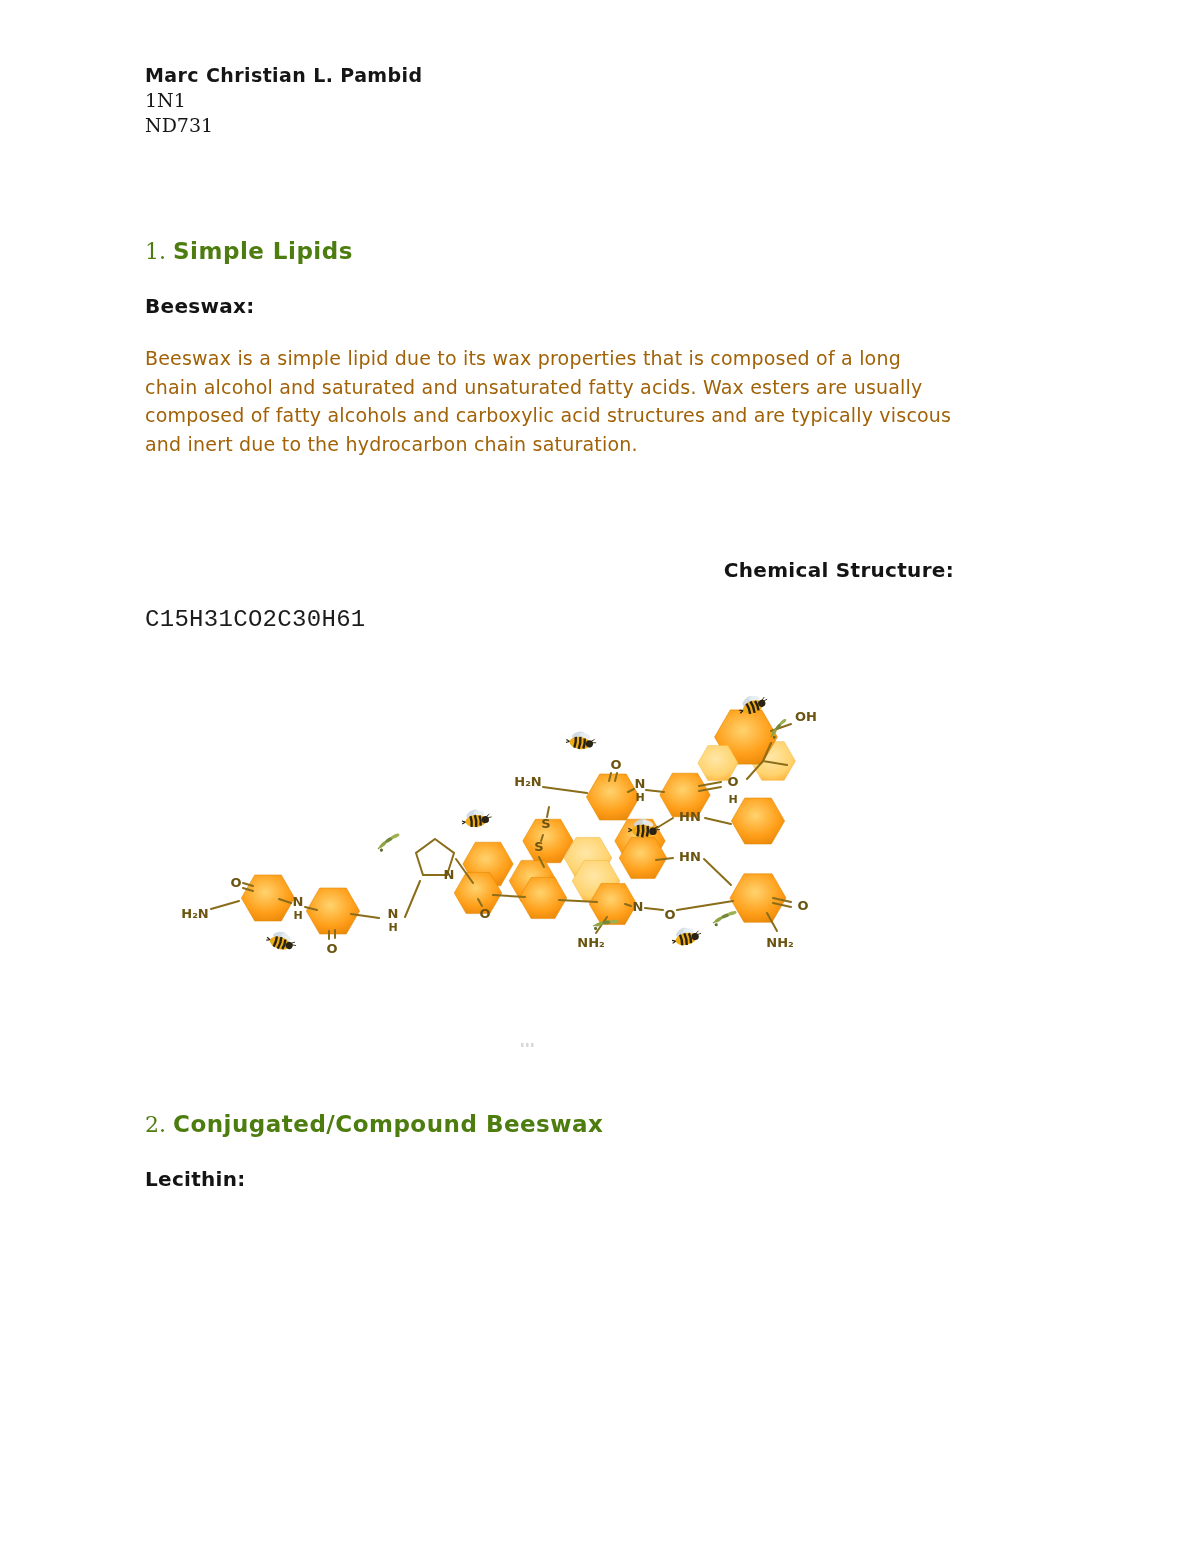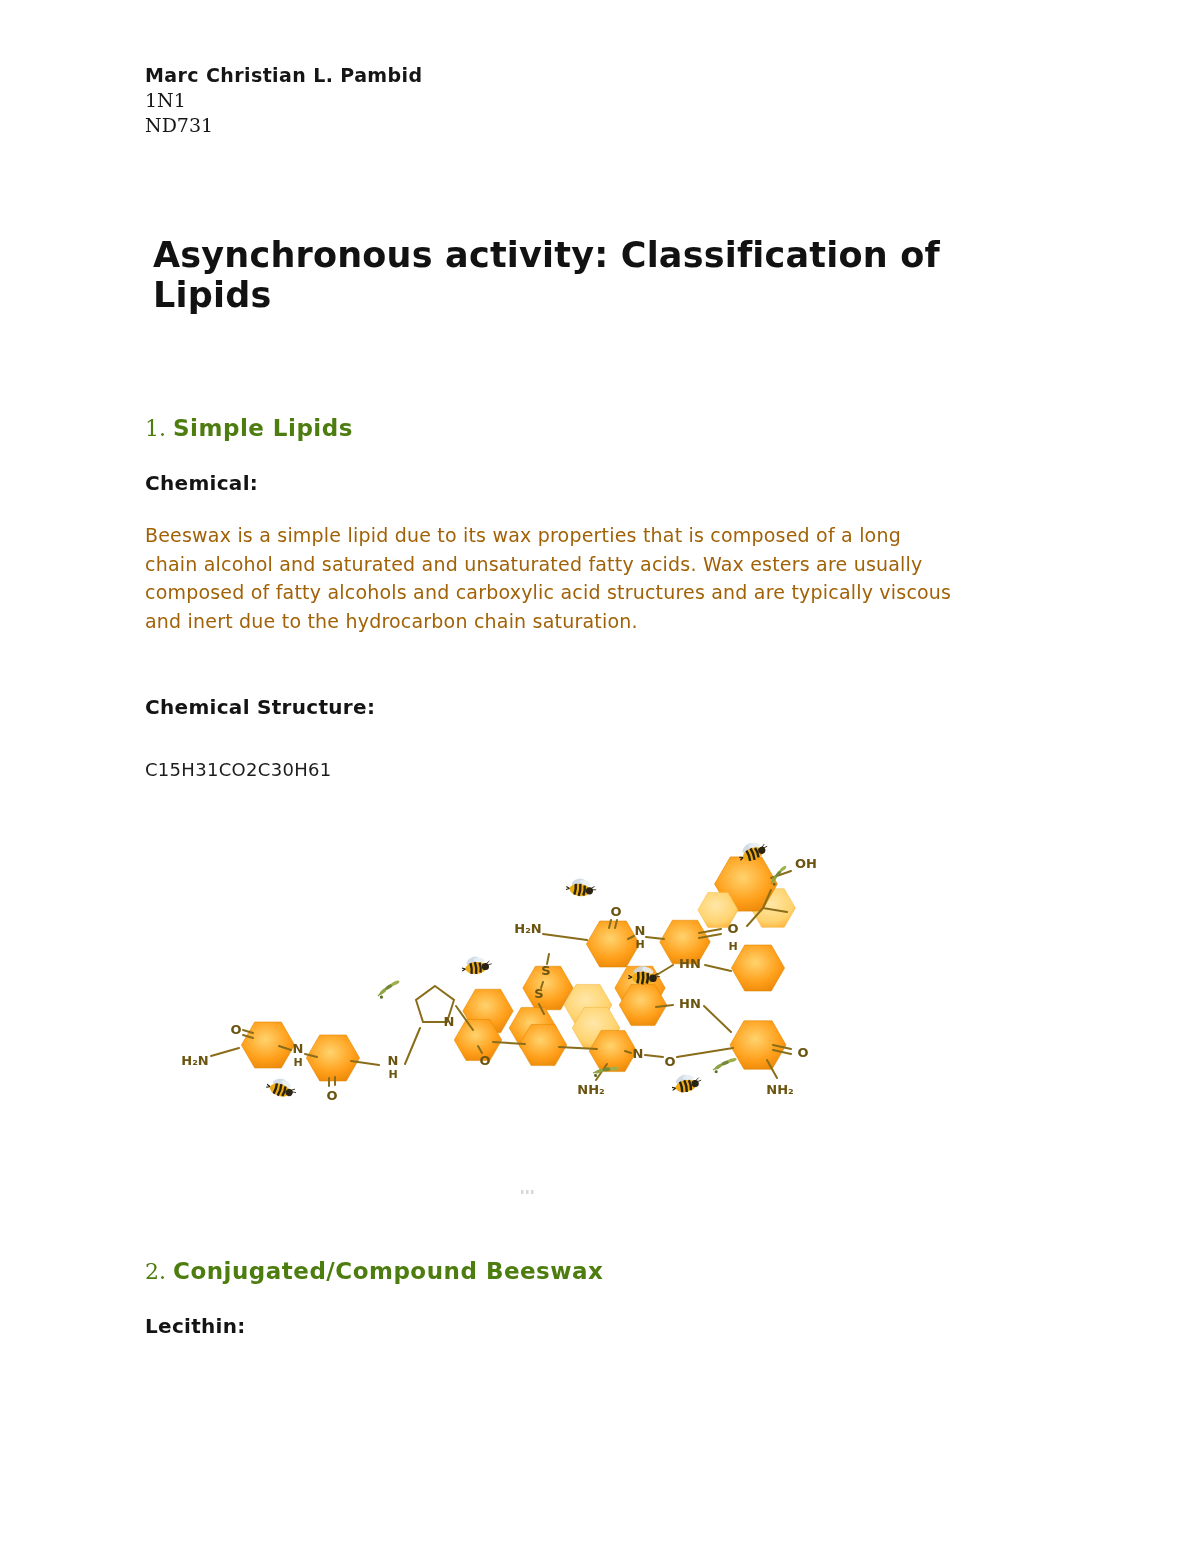--- a/index.html
+++ b/index.html
@@ -69,53 +69,53 @@
 
   .body-text {
     margin-top: 26px;
     max-width: 928px;
     font-size: 19px;
     line-height: 28.5px;
     letter-spacing: 0.2px;
     color: #a16207;
   }
 
-  .structure-label { margin-top: 60px; }
+  .structure-label { margin-top: 100px; text-align: right; }
 
   .formula {
-    margin-top: 40px;
-    font-size: 18px;
+    margin-top: 24px;
+    font-size: 24px;
     letter-spacing: 0.3px;
     color: #1c1c1c;
+    font-family: Liberation Mono, monospace;
   }
 
   .figure {
     margin: 58px 0 0 28px;
     width: 665px;
     height: 390px;
   }
   .figure svg { display: block; }
 </style>
 </head>
 <body>
 
 <div class="page">
 
   <header>
     <div class="hdr-author">Marc Christian L. Pambid</div>
     <div class="hdr-meta">1N1</div>
     <div class="hdr-meta">ND731</div>
   </header>
 
-  <h1 class="doc-title">Asynchronous activity: Classification of Lipids</h1>
 
   <section>
     <h2 class="sec-head"><span class="sec-num">1.</span><span class="sec-name">Simple Lipids</span></h2>
 
-    <h3 class="term">Chemical:</h3>
+    <h3 class="term">Beeswax:</h3>
 
     <p class="body-text">Beeswax is a simple lipid due to its wax properties that is composed of a long chain alcohol and saturated and unsaturated fatty acids. Wax esters are usually composed of fatty alcohols and carboxylic acid structures and are typically viscous and inert due to the hydrocarbon chain saturation.</p>
 
     <h3 class="term structure-label">Chemical Structure:</h3>
 
     <p class="formula">C15H31CO2C30H61</p>
 
     <figure class="figure">
       <svg width="665" height="390" viewBox="0 0 665 390" xmlns="http://www.w3.org/2000/svg">
         <defs>

